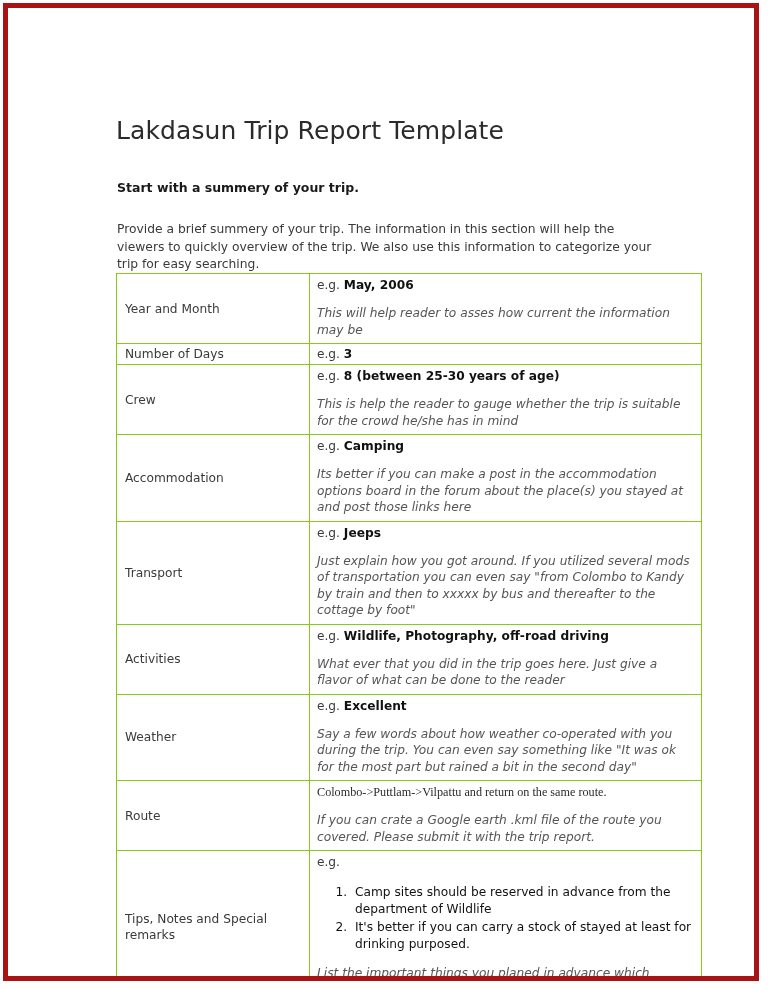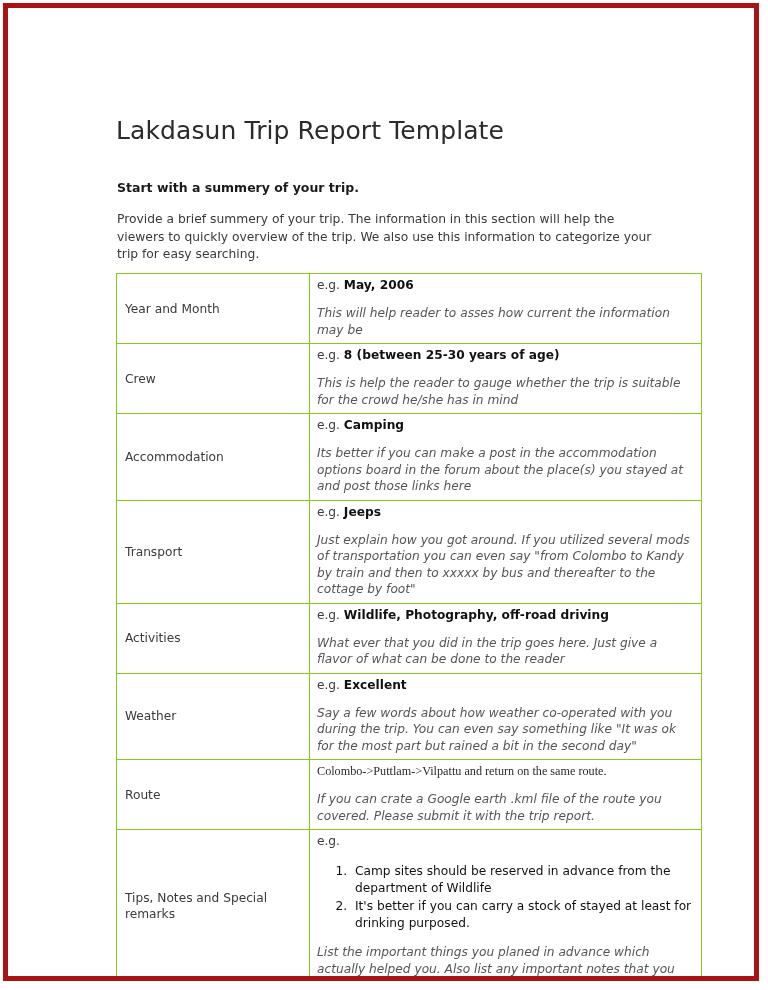--- a/index.html
+++ b/index.html
@@ -52,21 +52,21 @@
     left: 109px;
     top: 150px;
     font-size: 12.5px;
     font-weight: bold;
     color: #1a1a1a;
   }
 
   .intro-paragraph {
     position: absolute;
     left: 109px;
-    top: 181px;
+    top: 191px;
     width: 535px;
     font-size: 12.3px;
     line-height: 17.5px;
     color: #3a3a3a;
   }
 
   
   .tpl-table {
     position: absolute;
     left: 108px;
@@ -158,20 +158,29 @@
           <td class="col-label">Year and Month</td>
           <td class="col-value">
             <div class="eg-line">
               <span class="eg-prefix">e.g.</span>
               <span class="eg-value">May, 2006</span>
             </div>
             <div class="note-line">This will help reader to asses how current the information may be</div>
           </td>
         </tr>
 
+        <tr class="row-compact">
+          <td class="col-label">Number of Days</td>
+          <td class="col-value">
+            <div class="eg-line">
+              <span class="eg-prefix">e.g.</span>
+              <span class="eg-value">3</span>
+            </div>
+          </td>
+        </tr>
 
         <tr>
           <td class="col-label">Crew</td>
           <td class="col-value">
             <div class="eg-line">
               <span class="eg-prefix">e.g.</span>
               <span class="eg-value">8 (between 25-30 years of age)</span>
             </div>
             <div class="note-line">This is help the reader to gauge whether the trip is suitable for the crowd he/she has in mind</div>
           </td>

